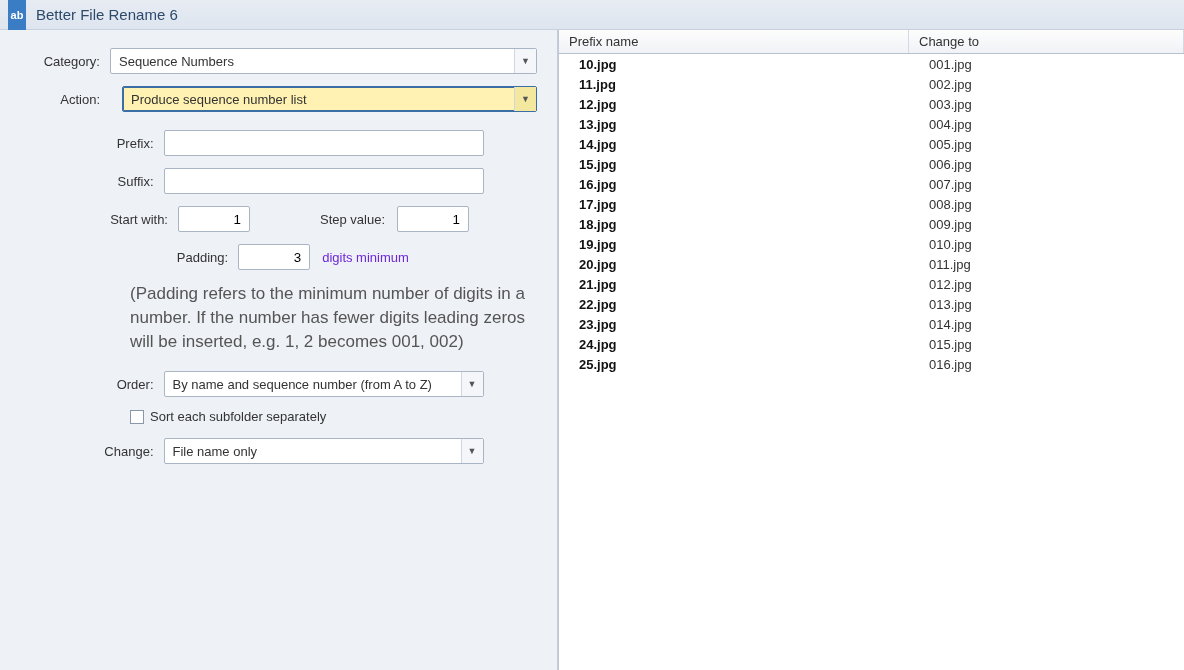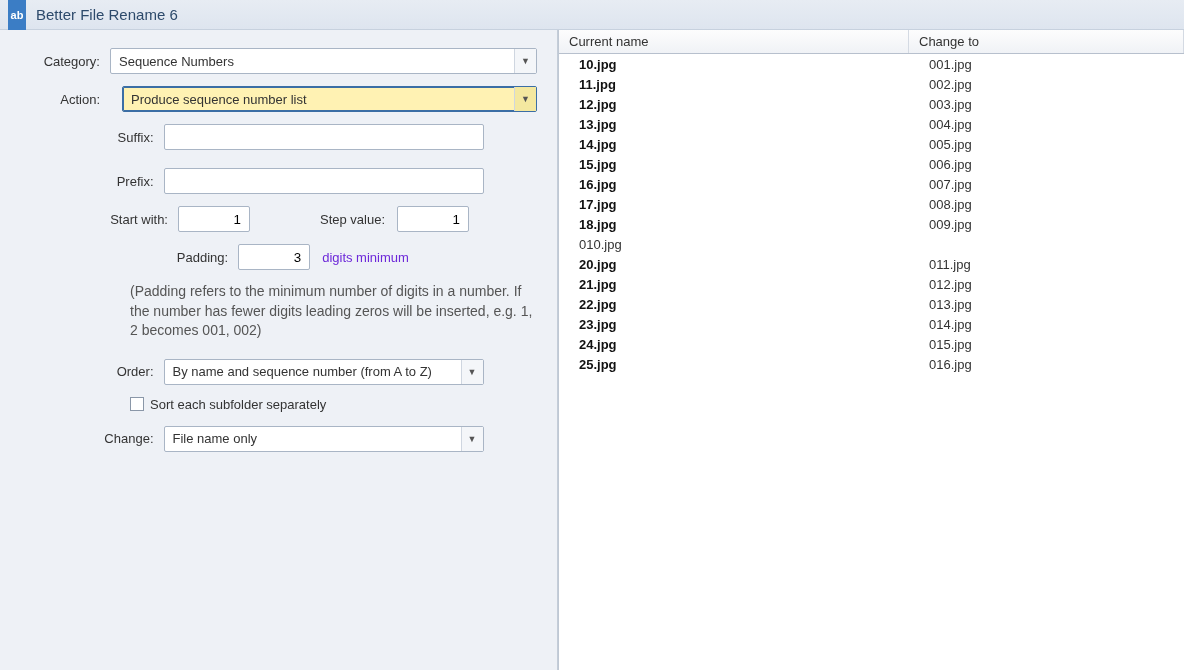--- a/index.html
+++ b/index.html
@@ -73,21 +73,21 @@
     padding: 0 8px;
     border-radius: 2px;
   }
   .input.wide { flex: 1; max-width: 320px; }
   .input.sm { width: 72px; text-align: right; }
   .row.secondary { margin-top: 18px; }
   .unit { margin-left: 12px; color: #6d28d9; }
   .hint {
     margin-left: 110px;
     color: #555;
-    font-size: 14px;
+    font-size: 17px;
     line-height: 1.4;
     max-width: 410px;
     margin-bottom: 18px;
   }
   .checkbox-row { margin-left: 110px; display: flex; align-items: center; margin-bottom: 14px; }
   .checkbox {
     width: 14px; height: 14px;
     border: 1px solid #8a97a8;
     background: #fff;
     margin-right: 6px;
@@ -151,27 +151,27 @@
         <div class="action-wrap">
           <div class="select highlight">
             <span class="sel-text">Produce sequence number list</span>
             <span class="drop-btn">
                 <span class="chev">▼</span>
               </span>
           </div>
         </div>
       </div>
 
-      <div class="row">
-        <div class="lbl">Suffix:</div>
-        <input class="input wide" value="" style="">
-      </div>
-
       <div class="row secondary">
         <div class="lbl">Prefix:</div>
+        <input class="input wide" value="" style="">
+      </div>
+
+      <div class="row">
+        <div class="lbl">Suffix:</div>
         <input class="input wide" value="" style="">
       </div>
 
       <div class="row">
         <div class="lbl">Start with:</div>
         <input class="input sm" value="1" style="">
         <div class="step-lbl">Step value:</div>
         <input class="input sm" value="1" style="">
       </div>
 
@@ -205,21 +205,21 @@
           <span class="drop-btn">
               <span class="chev">▼</span>
             </span>
         </div>
       </div>
 
     </div>
 
     <div class="right-panel">
       <div class="thead">
-        <div class="th col-current">Current name</div>
+        <div class="th col-current">Prefix name</div>
         <div class="th col-change">Change to</div>
       </div>
       <div class="tbody" id="tbody">
           <div class="trow">
             <div class="td col-current">10.jpg</div>
             <div class="td col-change">001.jpg</div>
           </div>
           <div class="trow">
             <div class="td col-current">11.jpg</div>
             <div class="td col-change">002.jpg</div>
@@ -246,20 +246,21 @@
           </div>
           <div class="trow">
             <div class="td col-current">17.jpg</div>
             <div class="td col-change">008.jpg</div>
           </div>
           <div class="trow">
             <div class="td col-current">18.jpg</div>
             <div class="td col-change">009.jpg</div>
           </div>
           <div class="trow">
+            <div class="td col-current">19.jpg</div>
             <div class="td col-change">010.jpg</div>
           </div>
           <div class="trow">
             <div class="td col-current">20.jpg</div>
             <div class="td col-change">011.jpg</div>
           </div>
           <div class="trow">
             <div class="td col-current">21.jpg</div>
             <div class="td col-change">012.jpg</div>
           </div>

